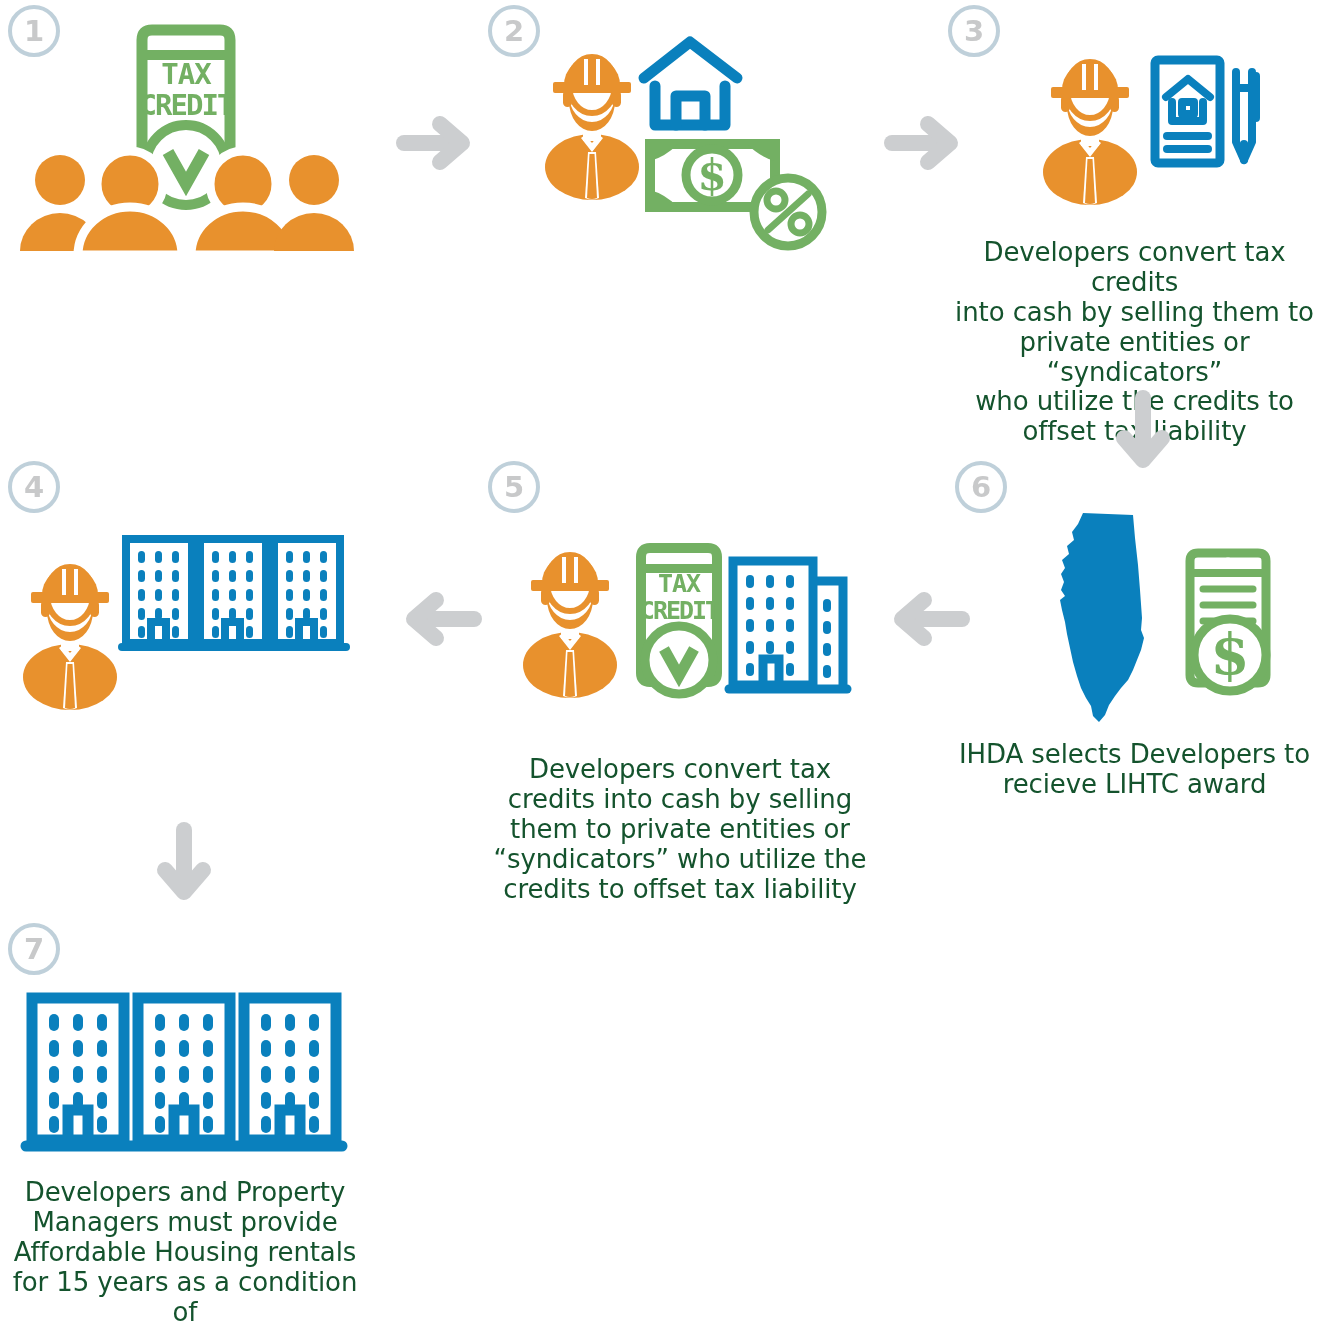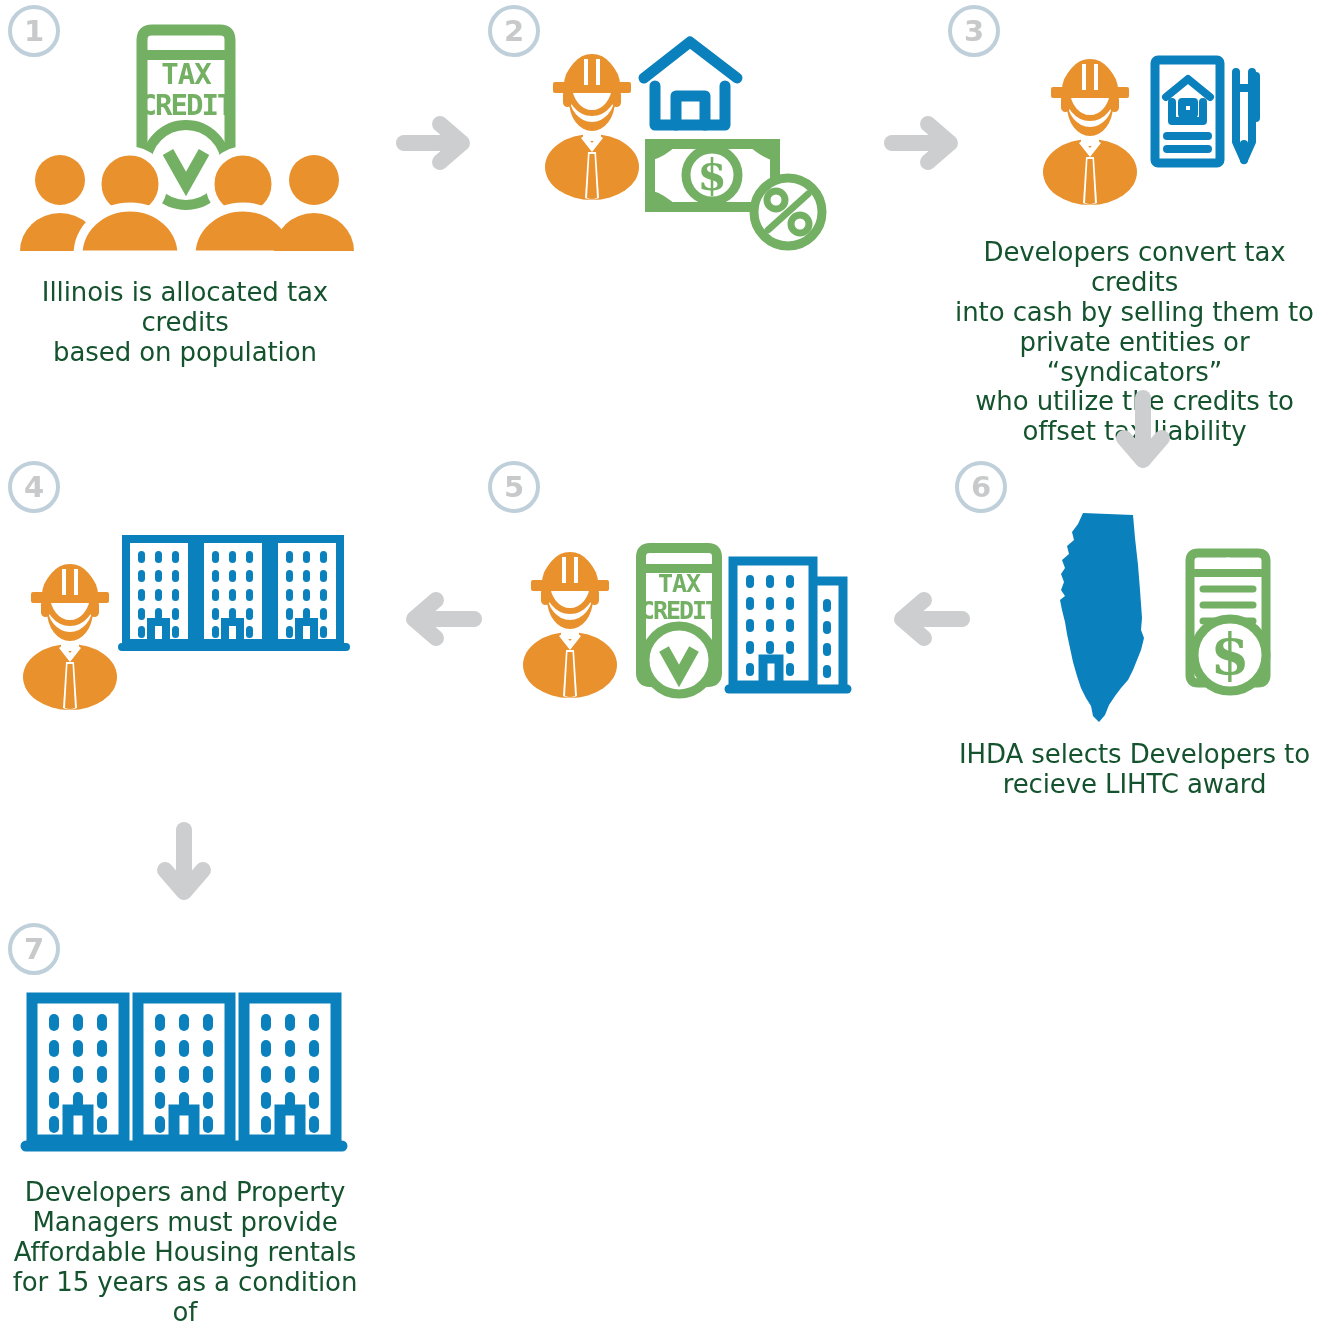--- a/index.html
+++ b/index.html
@@ -69,22 +69,20 @@
 
           <circle cx="229" cy="32" r="33" stroke="#ffffff" stroke-width="9"></circle>
           <path d="M177 103 a52 48 0 0 1 104 0 z" stroke="#ffffff" stroke-width="9"></path>
 
           <circle cx="300" cy="28" r="25"></circle>
           <path d="M260 99 a40 38 0 0 1 80 0 z"></path>
         </g>
       </svg>
     </div>
 
-    <div class="caption" style="left:0px;top:278px;width:370px;">Illinois is allocated tax credits
-based on population</div>
   </div>
 
   <div class="arrow" style="left:396px;top:112px;">
     <svg width="80" height="62" viewBox="0 0 80 62">
       <g stroke="#ccced0" stroke-width="16" fill="none" stroke-linecap="round" stroke-linejoin="round">
         <line x1="8" y1="31" x2="62" y2="31"></line>
         <polyline points="44,12 66,31 44,50"></polyline>
       </g>
     </svg>
   </div>
@@ -340,20 +338,25 @@
           <rect x="98" y="88" width="8" height="13" rx="4"></rect>
           <rect x="98" y="110" width="8" height="13" rx="4"></rect>
         </g>
         <g stroke="#0a80bd" stroke-width="9" fill="none">
           <polyline points="38,130 38,104 54,104 54,130"></polyline>
           <line x1="4" y1="134" x2="122" y2="134" stroke-linecap="round"></line>
         </g>
       </svg>
     </div>
 
+    <div class="caption" style="left:0px;top:300px;width:400px;">Developers convert tax
+credits into cash by selling
+them to private entities or
+“syndicators” who utilize the
+credits to offset tax liability</div>
   </div>
 
   <div class="arrow" style="left:392px;top:588px;">
     <svg width="90" height="62" viewBox="0 0 90 62">
       <g stroke="#ccced0" stroke-width="16" fill="none" stroke-linecap="round" stroke-linejoin="round">
         <line x1="26" y1="31" x2="82" y2="31"></line>
         <polyline points="44,12 22,31 44,50"></polyline>
       </g>
     </svg>
   </div>

